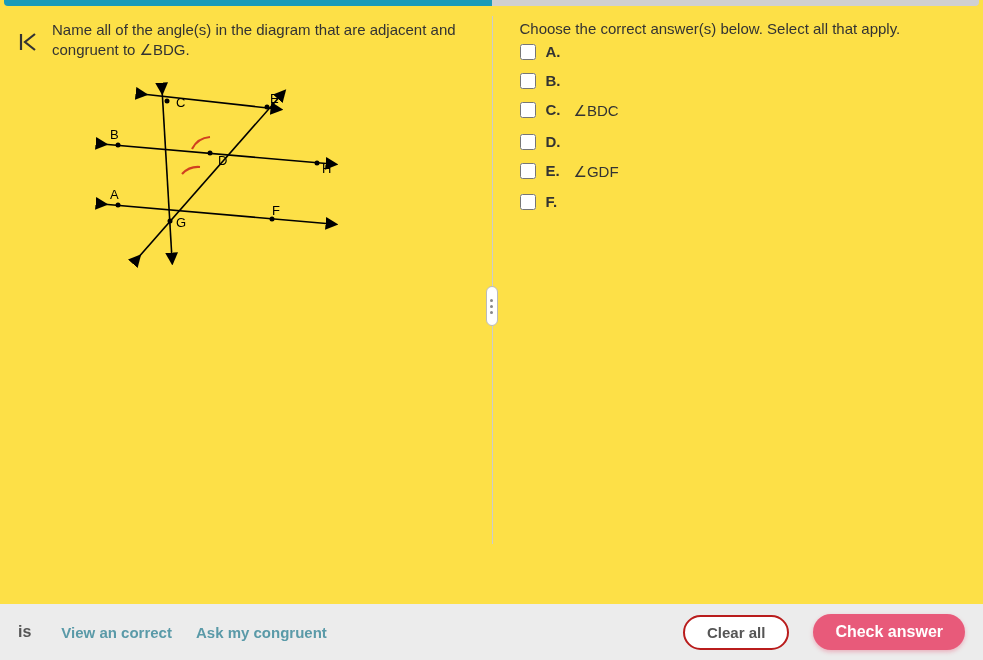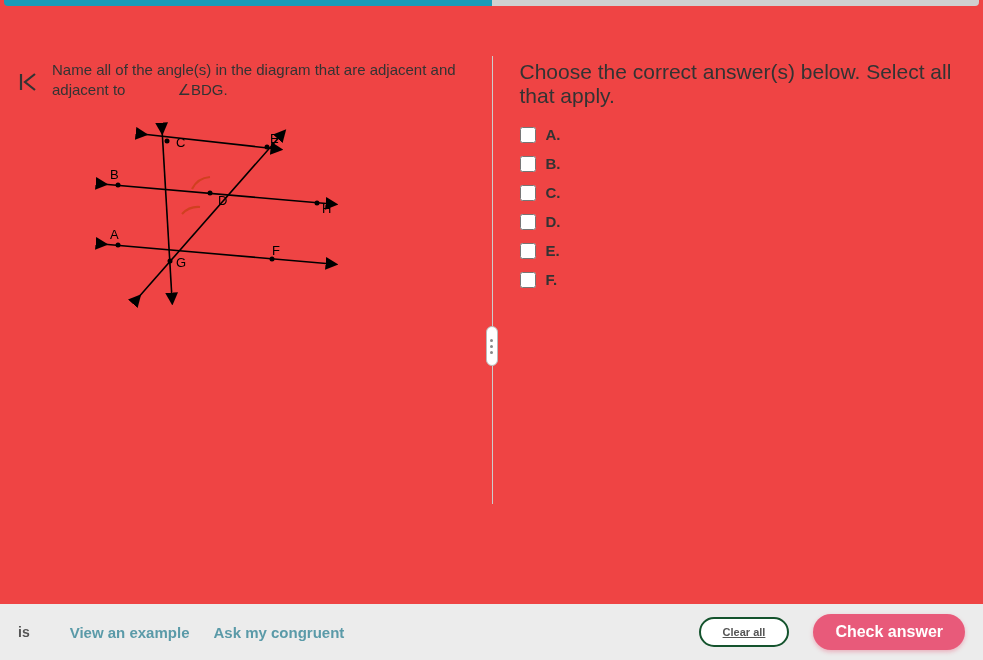--- a/index.html
+++ b/index.html
@@ -1,56 +1,56 @@
 <!DOCTYPE html>
 <html><head>
 <meta charset="utf-8">
 <style>
 * { box-sizing: border-box; margin: 0; padding: 0; }
 html, body { width: 983px; height: 660px; font-family: Arial, Helvetica, sans-serif; overflow: hidden; background: #e8e8e8; }
 
-.app { display: flex; flex-direction: column; width: 100%; height: 100%; background: #ef4444; position: relative; gap: 40px; }
+.app { display: flex; flex-direction: column; width: 100%; height: 100%; background: #fde047; position: relative; }
 
 .top-bar { height: 6px; background: linear-gradient(90deg, #1a9bb8 0%, #1a9bb8 50%, #d0d0d0 50%, #d0d0d0 100%); border-radius: 0 0 4px 4px; margin: 0 4px; }
 
 .main { flex: 1; display: flex; position: relative; }
 
 .left-pane { width: 50%; display: flex; padding: 14px 20px 0 8px; }
 
 .back-col { width: 44px; display: flex; align-items: flex-start; justify-content: center; padding-top: 6px; }
 .back-btn { background: none; border: none; cursor: pointer; padding: 4px; }
 
 .content-col { flex: 1; }
 
 .prompt { font-size: 15px; line-height: 1.35; color: #333; margin-bottom: 8px; }
 
-.angle { font-family: Arial, sans-serif; margin-left: 48px; }
+.angle { font-family: Arial, sans-serif; }
 
 .diagram { margin: 18px 0 0 30px; }
 
 .divider { position: absolute; left: 50%; top: 10px; bottom: 60px; width: 1px; background: #ccc; }
 
 .handle { position: absolute; left: 50%; top: 280px; transform: translateX(-50%); width: 12px; height: 40px; border: 1px solid #bbb; border-radius: 6px; background: #fff; display: flex; flex-direction: column; align-items: center; justify-content: center; gap: 3px; cursor: pointer; }
 .handle .dot { width: 3px; height: 3px; background: #888; border-radius: 50%; }
 
 .right-pane { width: 50%; padding: 14px 22px 0 28px; }
 
-.instr { font-size: 21px; color: #333; margin-bottom: 18px; }
+.instr { font-size: 15px; color: #333; margin-bottom: 6px; }
 
 .options { display: flex; flex-direction: column; gap: 12px; }
 .option { display: flex; align-items: flex-start; gap: 10px; font-size: 15px; color: #333; }
 .option input[type="checkbox"] { width: 16px; height: 16px; border: 2px solid #1a9bb8; accent-color: #1a9bb8; cursor: pointer; margin-top: 1px; flex-shrink: 0; }
 .option .letter { font-weight: bold; width: 18px; flex-shrink: 0; }
 .option .txt { flex: 1; line-height: 1.3; }
 
 .footer { height: 56px; background: #ececec; display: flex; align-items: center; padding: 0 18px; gap: 24px; }
-.footer .left-tag { font-size: 14px; font-weight: bold; color: #555; margin-right: 16px; }
+.footer .left-tag { font-size: 16px; font-weight: bold; color: #555; margin-right: 6px; }
 .footer .link { font-size: 15px; font-weight: bold; color: #5a9aa8; background: none; border: none; cursor: pointer; }
 .footer .spacer { flex: 1; }
-.footer .clear { font-size: 11px; font-weight: bold; color: #555; background: #fff; border: 2px solid #14532d; border-radius: 20px; padding: 7px 22px; cursor: pointer; text-decoration: underline; }
+.footer .clear { font-size: 15px; font-weight: bold; color: #555; background: #fff; border: 2px solid #b91c1c; border-radius: 20px; padding: 7px 22px; cursor: pointer; }
 .footer .check { font-size: 16px; font-weight: bold; color: #fff; background: #e85a7a; border: none; border-radius: 20px; padding: 9px 22px; cursor: pointer; box-shadow: 0 2px 4px rgba(232,90,122,0.4); }
 </style>
 </head>
 <body>
 
 <div class="app">
   <div class="top-bar"></div>
   <div class="main">
 
     <div class="left-pane">
@@ -58,21 +58,21 @@
         <button class="back-btn">
           <svg width="26" height="24" viewBox="0 0 26 24">
             <line x1="4" y1="4" x2="4" y2="20" stroke="#333" stroke-width="2.2"></line>
             <polyline points="18,4 8,12 18,20" fill="none" stroke="#333" stroke-width="2.2"></polyline>
           </svg>
         </button>
       </div>
       <div class="content-col">
         <div class="prompt">
           <span>Name all of the angle(s) in the diagram that are adjacent and</span><br>
-          <span>adjacent to </span><span class="angle">∠BDG.</span>
+          <span>congruent to </span><span class="angle">∠BDG.</span>
         </div>
 
         <div class="diagram">
           <svg width="280" height="200" viewBox="0 0 280 200">
             <defs>
               <marker id="arr" markerWidth="8" markerHeight="8" refX="4" refY="4" orient="auto">
                 <path d="M0,0 L8,4 L0,8 Z" fill="#000"></path>
               </marker>
             </defs>
 
@@ -125,39 +125,41 @@
           <input type="checkbox" style="">
           <span class="letter">A.</span>
         </label>
         <label class="option">
           <input type="checkbox" style="">
           <span class="letter">B.</span>
         </label>
         <label class="option">
           <input type="checkbox" style="">
           <span class="letter">C.</span>
+          <span class="txt">∠BDC</span>
         </label>
         <label class="option">
           <input type="checkbox" style="">
           <span class="letter">D.</span>
         </label>
         <label class="option">
           <input type="checkbox" style="">
           <span class="letter">E.</span>
+          <span class="txt">∠GDF</span>
         </label>
         <label class="option">
           <input type="checkbox" style="">
           <span class="letter">F.</span>
         </label>
       </div>
     </div>
 
   </div>
 
   <div class="footer">
     <span class="left-tag">is</span>
-    <button class="link">View an example</button>
+    <button class="link">View an correct</button>
     <button class="link">Ask my congruent</button>
     <div class="spacer"></div>
     <button class="clear">Clear all</button>
     <button class="check">Check answer</button>
   </div>
 </div>
 
 </body></html>

